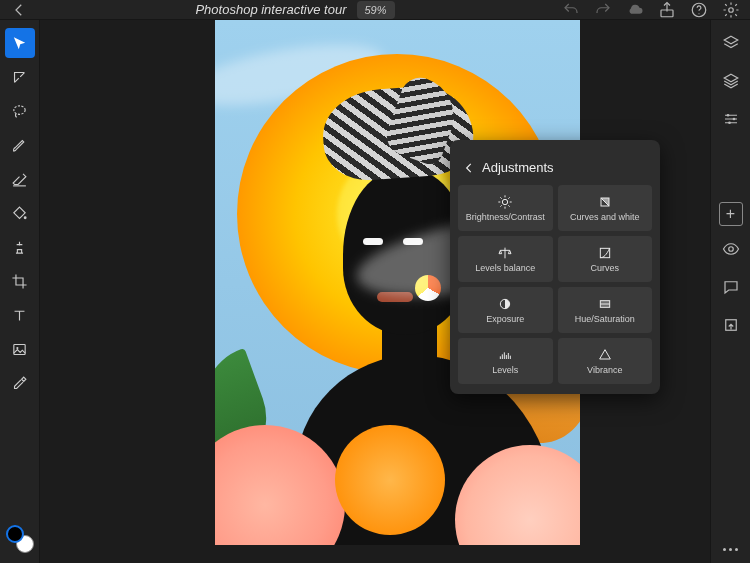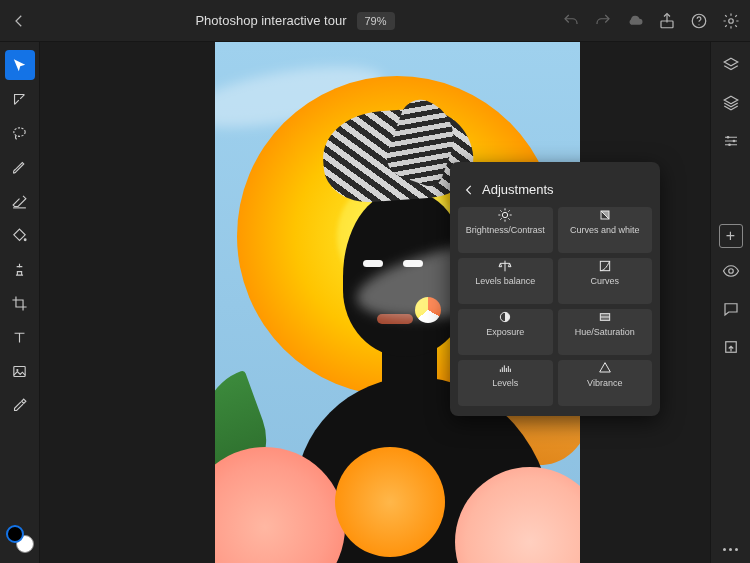--- a/index.html
+++ b/index.html
@@ -1,20 +1,20 @@
 <!DOCTYPE html>
 <html><head>
 <meta charset="utf-8">
 <style>
   * { box-sizing: border-box; margin: 0; padding: 0; }
   html, body { width: 750px; height: 563px; overflow: hidden; font-family: -apple-system, "Segoe UI", Helvetica, Arial, sans-serif; }
   body { background: #1e1e1e; color: #ddd; display: flex; flex-direction: column; }
 
   
-  .topbar { height: 42px; background: #232323; display: flex; align-items: center; padding: 0 10px; border-bottom: 1px solid #161616; }
+  .topbar { height: 20px; background: #232323; display: flex; align-items: center; padding: 0 10px; border-bottom: 1px solid #161616; font-style: italic; }
   .topbar .left, .topbar .right { display: flex; align-items: center; gap: 14px; }
   .topbar .center { flex: 1; display: flex; align-items: center; justify-content: center; gap: 10px; }
   .topbar .title { font-size: 13px; color: #ddd; }
   .topbar .badge { font-size: 11px; color: #ccc; background: #3a3a3a; padding: 3px 8px; border-radius: 4px; }
   .tb-icon { width: 18px; height: 18px; display: flex; align-items: center; justify-content: center; color: #b8b8b8; cursor: pointer; }
   .tb-icon.dim { color: #666; }
   .tb-icon svg { width: 18px; height: 18px; stroke: currentColor; fill: none; stroke-width: 1.6; }
 
   
   .main { flex: 1; display: flex; position: relative; background: #1c1c1c; }
@@ -69,39 +69,39 @@
   .fC{width:110px;height:110px;background:radial-gradient(circle,#ffb74a 0%,#ff940e 70%);bottom:10px;left:120px;}
   .leaf{position:absolute;width:60px;height:110px;background:linear-gradient(#3c8a3c,#2b6a2b);border-radius:60px 4px 60px 4px;bottom:80px;left:-10px;transform:rotate(-20deg);}
   .leaf2{position:absolute;width:80px;height:100px;background:linear-gradient(#f3a53a,#e0861a);border-radius:60px 4px 60px 40px;bottom:100px;right:-8px;transform:rotate(14deg);}
   .sel-circle{position:absolute;width:60px;height:60px;border:1px dashed #777;border-radius:50%;top:300px;right:-25px;}
 
   
   .popover { position: absolute; top: 120px; right: 50px; width: 210px; background: #2d2d2d; border-radius: 8px; box-shadow: 0 6px 22px rgba(0,0,0,0.6); padding: 16px 8px 10px 8px; }
   .pop-head { display: flex; align-items: center; gap: 6px; padding: 4px 4px 10px 4px; color: #eee; font-size: 13px; }
   .pop-head svg { width: 14px; height: 14px; stroke: #eee; fill:none; stroke-width:2; }
   .adj-grid { display: grid; grid-template-columns: 1fr 1fr; gap: 5px; }
-  .adj { background: #3a3a3a; border-radius: 4px; height: 46px; display: flex; flex-direction: column; align-items: center; gap: 3px; cursor: pointer; }
+  .adj { background: #3a3a3a; border-radius: 4px; height: 46px; display: flex; flex-direction: column; align-items: center; justify-content: center; gap: 3px; cursor: pointer; }
   .adj .ic { height: 16px; display:flex; align-items:center; justify-content:center; color:#e8e8e8; }
   .adj .ic svg { width:16px; height:16px; stroke: currentColor; fill: none; stroke-width:1.5; }
   .adj .lbl { font-size: 9px; color: #d0d0d0; text-align:center; line-height:1; }
 </style>
 </head>
 <body>
 
 <div class="topbar">
   <div class="left">
     <div class="tb-icon">
       <svg viewBox="0 0 24 24">
           <polyline points="15 5 8 12 15 19"></polyline>
         </svg>
     </div>
   </div>
   <div class="center">
     <span class="title">Photoshop interactive tour</span>
-    <span class="badge">79%</span>
+    <span class="badge">59%</span>
   </div>
   <div class="right">
     <div class="tb-icon dim">
       <svg viewBox="0 0 24 24">
           <path d="M9 14l-5-5 5-5"></path>
           <path d="M4 9h10a6 6 0 0 1 6 6v1"></path>
         </svg>
     </div>
     <div class="tb-icon dim">
       <svg viewBox="0 0 24 24">

